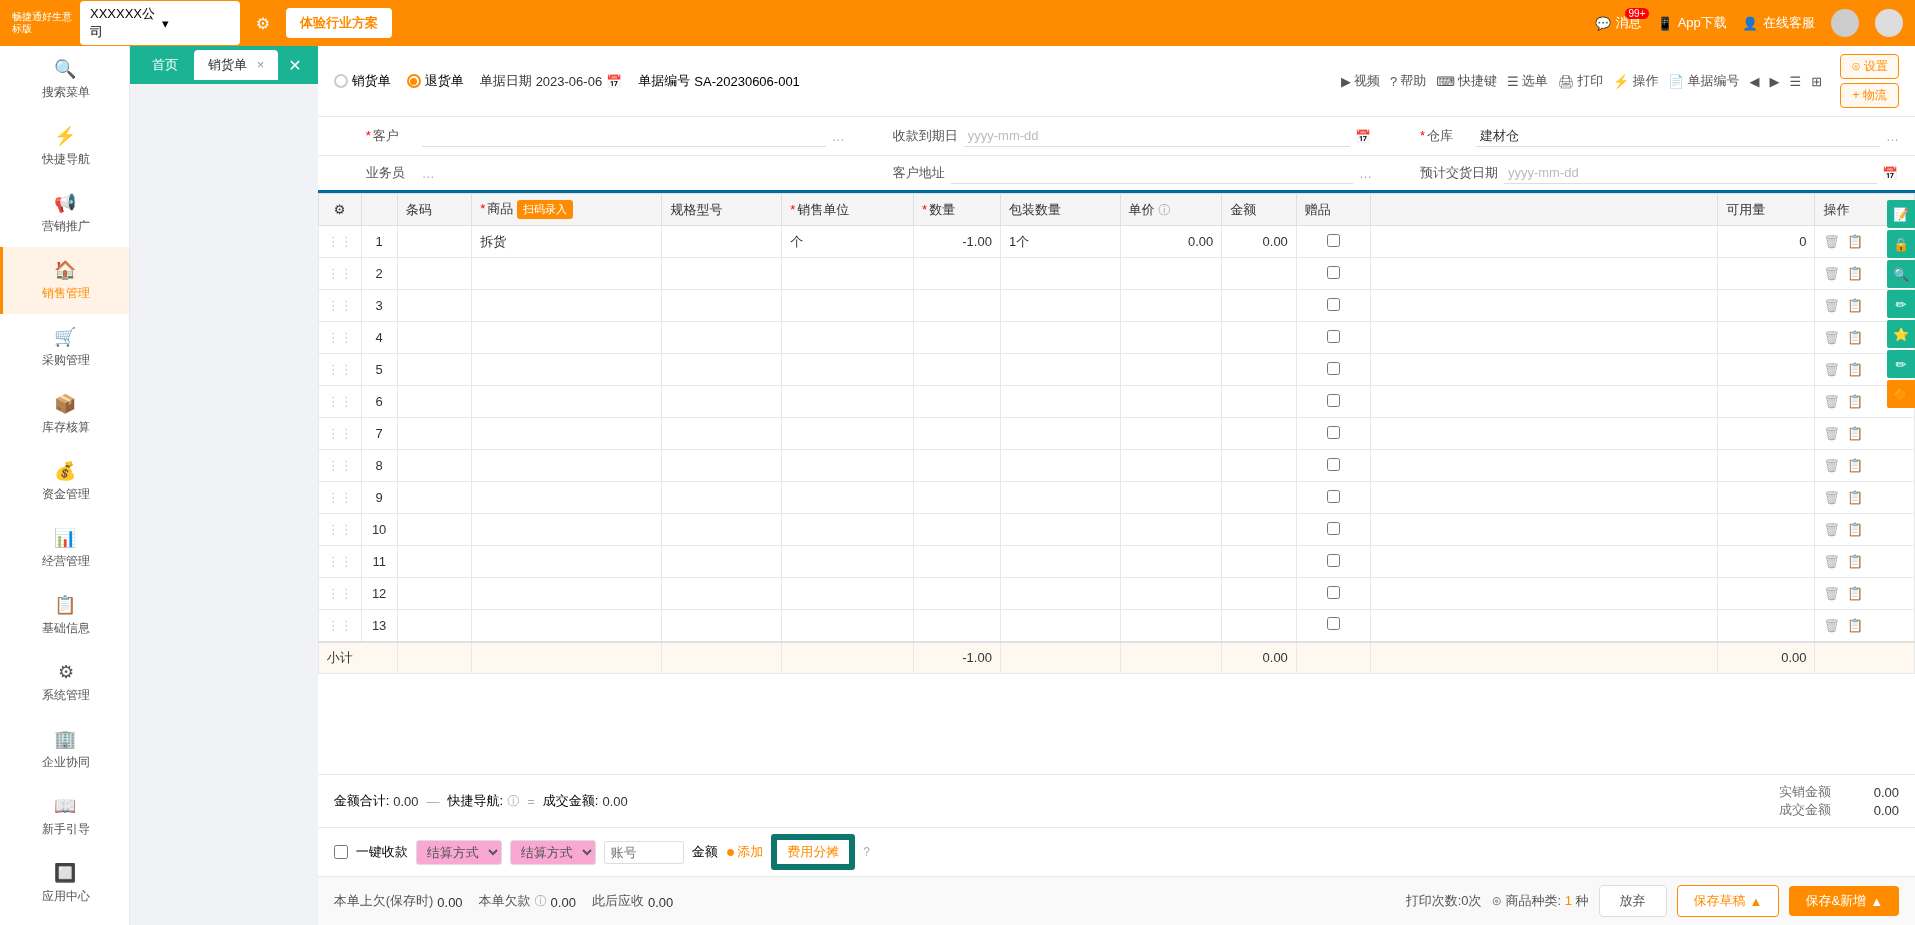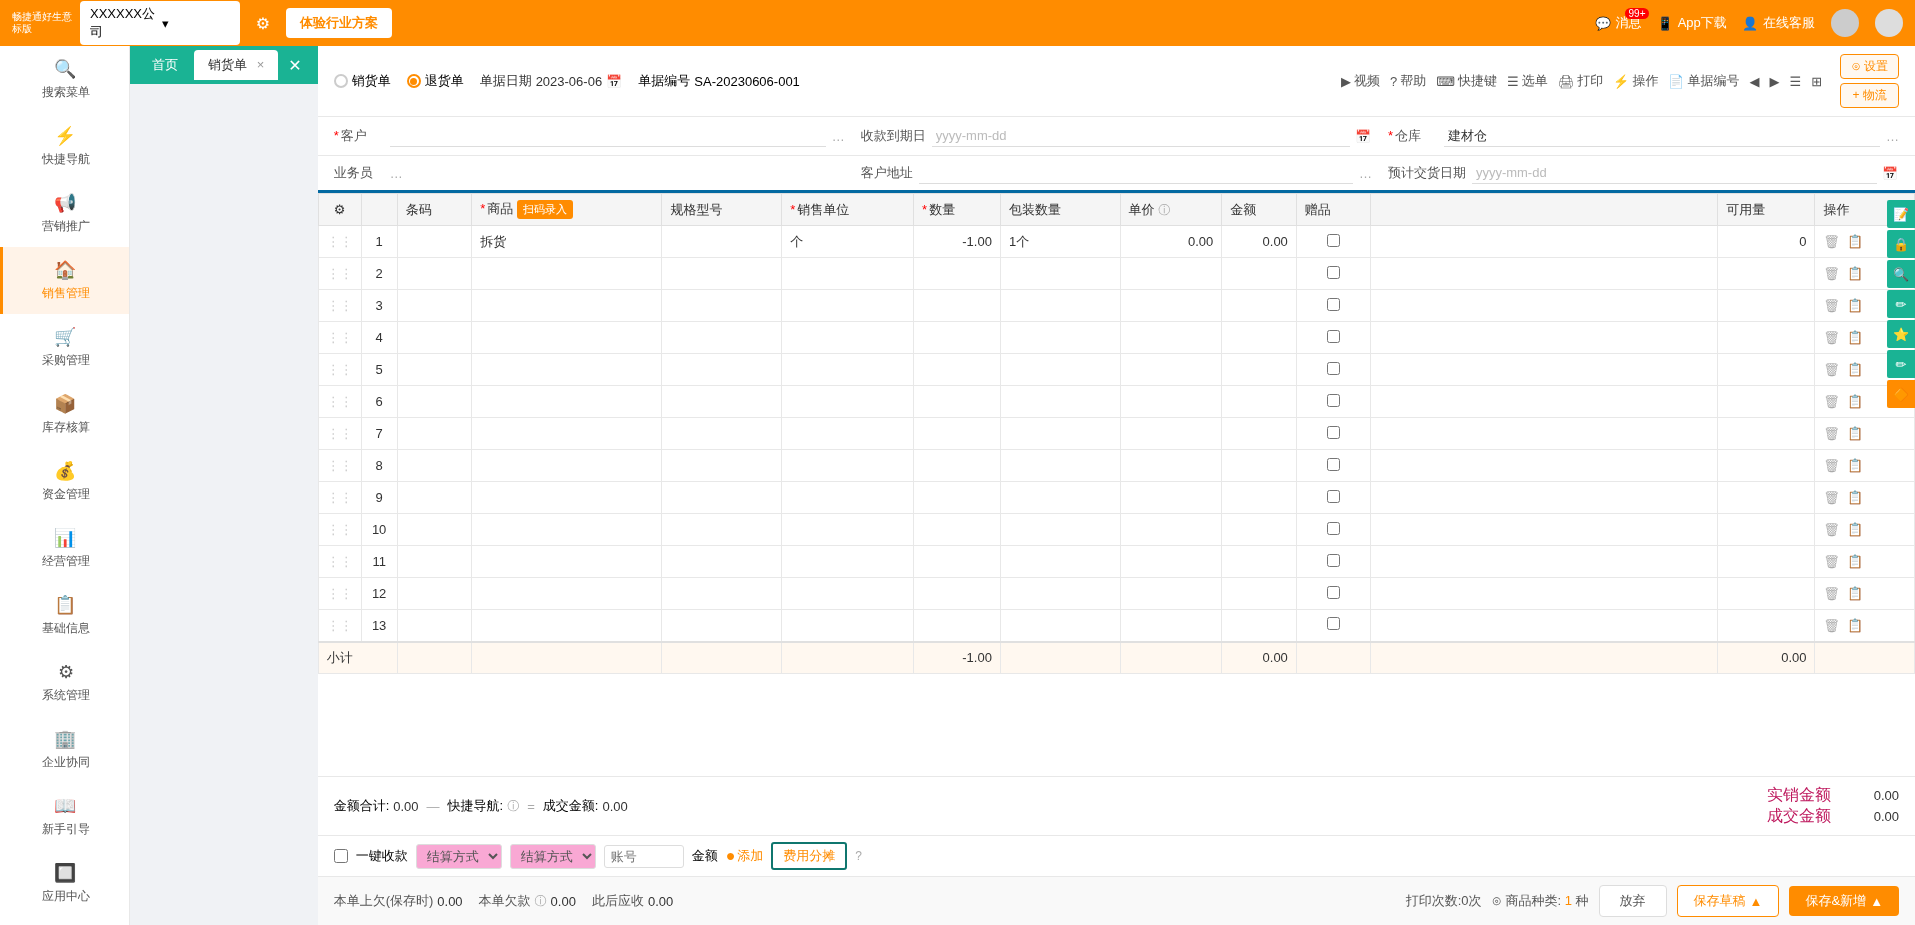--- a/index.html
+++ b/index.html
@@ -52,21 +52,21 @@
     .doc-date { display: flex; align-items: center; gap: 4px; color: #333; }
     .doc-date-value { color: #333; font-weight: 500; }
     .doc-num { display: flex; align-items: center; gap: 4px; }
     .doc-header-right { margin-left: auto; display: flex; align-items: center; gap: 10px; color: #555; }
     .header-action { display: flex; align-items: center; gap: 3px; cursor: pointer; color: #555; font-size: 12px; }
     .btn-settings { background: #fff8f0; border: 1px solid #ff8c00; color: #ff8c00; border-radius: 4px; padding: 3px 10px; cursor: pointer; font-size: 12px; }
     .btn-logistics { background: #fff8f0; border: 1px solid #ff8c00; color: #ff8c00; border-radius: 4px; padding: 3px 10px; cursor: pointer; font-size: 12px; }
 
     
     .form-fields { padding: 8px 16px; border-bottom: 1px solid #e8e8e8; display: grid; grid-template-columns: 1fr 1fr 1fr; gap: 8px 16px; }
-    .field-row { display: flex; align-items: center; gap: 6px; }
+    .field-row { display: flex; align-items: center; gap: 6px; margin-left: 32px; }
     .field-label { color: #555; white-space: nowrap; min-width: 50px; }
     .field-label.required::before { content: '*'; color: red; margin-right: 2px; }
     .field-input { flex: 1; border: none; border-bottom: 1px solid #ddd; padding: 3px 4px; outline: none; color: #333; background: transparent; }
     .field-input::placeholder { color: #bbb; }
     .field-dots { color: #aaa; cursor: pointer; }
     .field-calendar { color: #aaa; cursor: pointer; }
 
     .form-fields-row2 { padding: 6px 16px; border-bottom: 3px solid #0369a1; display: grid; grid-template-columns: 1fr 1fr 1fr; gap: 8px 16px; }
     .form-fields-row3 { padding: 6px 16px; border-bottom: 1px solid #e8e8e8; }
 
@@ -89,29 +89,29 @@
     .dash { color: #aaa; }
     .equal { color: #aaa; }
     .summary-value { color: #333; font-weight: 500; }
 
     
     .payment-bar { padding: 6px 16px; border-top: 1px solid #e8e8e8; background: white; display: flex; align-items: center; gap: 8px; flex-shrink: 0; }
     .checkbox-small { width: 14px; height: 14px; cursor: pointer; }
     .payment-select { border: 1px solid #ddd; border-radius: 3px; padding: 3px 6px; color: #555; background: #f9a8d4; cursor: pointer; }
     .payment-input { border: 1px solid #ddd; border-radius: 3px; padding: 3px 6px; width: 80px; color: #333; }
     .add-btn { background: none; border: none; color: #ff8c00; cursor: pointer; display: flex; align-items: center; gap: 2px; }
-    .expense-btn { border: 2px solid #0f766e; color: #ff8c00; background: white; border-radius: 3px; padding: 3px 10px; cursor: pointer; }
+    .expense-btn { border: 6px solid #0f766e; color: #ff8c00; background: white; border-radius: 3px; padding: 3px 10px; cursor: pointer; }
     .payment-right { margin-left: auto; text-align: right; }
     .payment-right-row { display: flex; justify-content: flex-end; align-items: center; gap: 8px; }
-    .payment-label { color: #be185d; font-size: 16px; }
+    .payment-label { color: #737373; font-size: 13px; }
     .payment-amount { color: #333; font-weight: 500; min-width: 60px; text-align: right; }
 
     
     .footer-bar { padding: 8px 16px; border-top: 1px solid #e8e8e8; background: #f9f9f9; display: flex; align-items: center; gap: 16px; flex-shrink: 0; }
-    .footer-item { display: flex; align-items: center; gap: 4px; color: #555; }
+    .footer-item { display: flex; align-items: flex-end; gap: 4px; color: #555; }
     .footer-value { color: #333; font-weight: 500; }
     .footer-right { margin-left: auto; display: flex; align-items: center; gap: 10px; }
     .btn-discard { border: 1px solid #ddd; background: white; color: #555; border-radius: 4px; padding: 6px 20px; cursor: pointer; }
     .btn-save-draft { border: 1px solid #ff8c00; background: white; color: #ff8c00; border-radius: 4px; padding: 6px 16px; cursor: pointer; display: flex; align-items: center; gap: 4px; }
     .btn-save-new { background: #ff8c00; color: white; border: none; border-radius: 4px; padding: 6px 16px; cursor: pointer; display: flex; align-items: center; gap: 4px; }
 
     
     .right-panel { position: fixed; right: 0; top: 200px; display: flex; flex-direction: column; gap: 2px; z-index: 100; }
     .right-panel-btn { width: 28px; height: 28px; background: #1ab394; color: white; border: none; cursor: pointer; display: flex; align-items: center; justify-content: center; font-size: 13px; border-radius: 2px 0 0 2px; }
 

